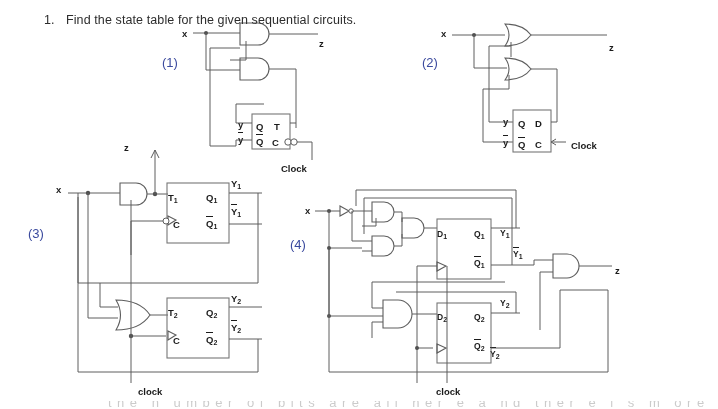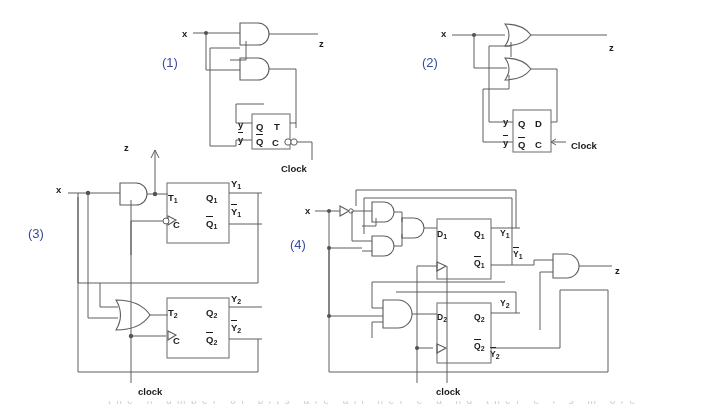--- a/index.html
+++ b/index.html
@@ -19,29 +19,32 @@
                border-top:1.1px solid #1b1b1b;}
   .sub{font-size:7px;vertical-align:-2px;}
   svg{position:absolute;left:0;top:0;overflow:visible;}
   .wire{stroke:#3a3a3a;stroke-width:1;fill:none;}
   .gate{stroke:#3a3a3a;stroke-width:1.1;fill:none;}
   .box{stroke:#5a5a5a;stroke-width:1.1;fill:none;}
   .dot{fill:#2a2a2a;}
   .bub{stroke:#3a3a3a;stroke-width:1;fill:#fff;}
   .bottomcut{position:absolute;left:0;top:401px;width:718px;height:8px;
              overflow:hidden;opacity:.30;}
-  .bottomcut span{font-size:10px;color:#555;position:absolute;top:-6px;left:108px;
+  .bottomcut span{font-size:13px;color:#555;position:absolute;top:-6px;left:108px;
                   white-space:nowrap;letter-spacing:5.5px;}
   .fade{opacity:.82;}
 </style>
 </head>
 <body>
 
 <div id="page">
 
+  <div class="title">
+    <span class="num">1.</span><span>Find the state table for the given sequential circuits.</span>
+  </div>
 
   <div class="cnum" style="left:162px;top:55px;">(1)</div>
   <div class="lbl" style="left:182px;top:28px;">x</div>
   <div class="lbl" style="left:319px;top:38px;">z</div>
   <div class="lbl" style="left:238px;top:119px;">y</div>
   <div class="lbl" style="left:238px;top:134px;"><span class="ovr">y</span></div>
   <div class="lbl" style="left:256px;top:121px;">Q</div>
   <div class="lbl" style="left:256px;top:136px;"><span class="ovr">Q</span></div>
   <div class="lbl" style="left:274px;top:121px;">T</div>
   <div class="lbl" style="left:272px;top:137px;">C</div>

